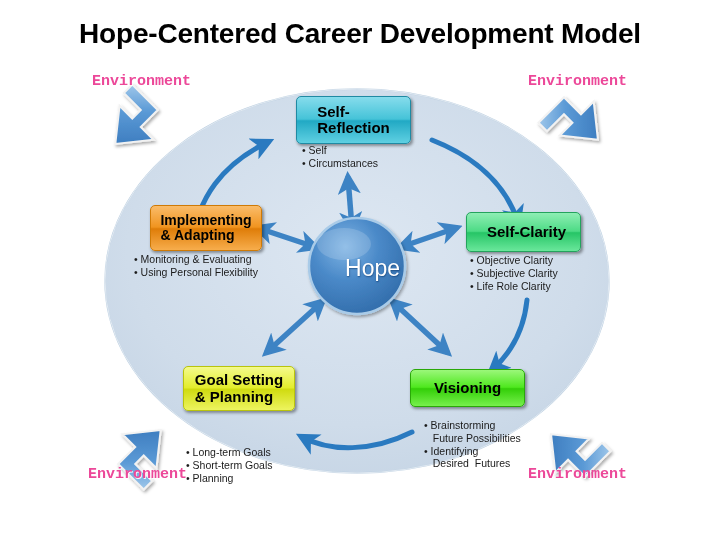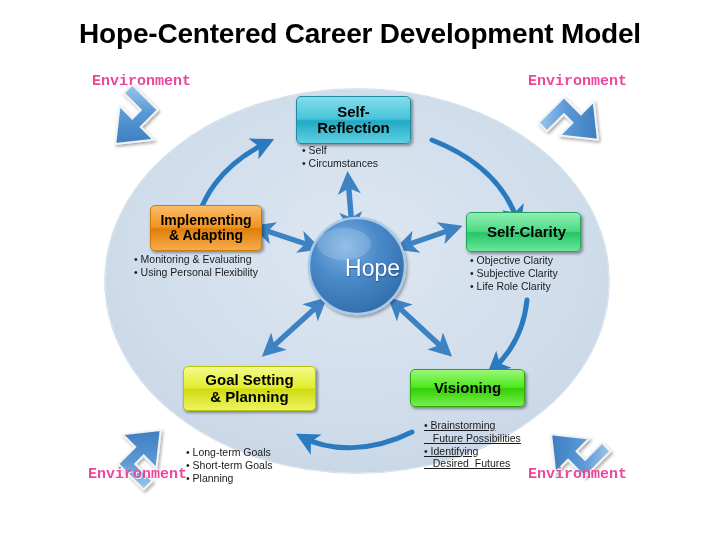--- a/index.html
+++ b/index.html
@@ -37,21 +37,20 @@
     width: 720px;
     height: 540px;
   }
   .node {
     position: absolute;
     box-sizing: border-box;
     border-radius: 5px;
     display: flex;
     align-items: center;
     justify-content: center;
-    text-align: center;
     font-weight: bold;
     color: #000000;
     line-height: 1.08;
     box-shadow: 1.5px 2px 3px rgba(0,0,0,0.38);
   }
   .bullets {
     position: absolute;
     font-size: 10.5px;
     color: #1b1b1b;
     line-height: 1.22;
@@ -171,26 +170,26 @@
   </div>
   <div class="bullets" style="left:470px; top:254px; width:160px;"><span id="b-sc">• Objective Clarity
 • Subjective Clarity
 • Life Role Clarity</span></div>
 
   <div class="node" style="left:410px; top:369px; width:115px; height:38px; font-size:15px;
               background:linear-gradient(180deg,#9bf77a 0%,#4ee81e 48%,#33cf08 52%,#77f04c 100%);
               border:1.5px solid #2aa808;">
     <span style="white-space:pre-line;">Visioning</span>
   </div>
-  <div class="bullets" style="left:424px; top:419px; width:150px;text-decoration:underline;"><span id="b-vi">• Brainstorming
+  <div class="bullets" style="left:424px; top:419px; width:150px;"><span id="b-vi">• Brainstorming
    Future Possibilities
 • Identifying
    Desired  Futures</span></div>
 
-  <div class="node" style="left:183px; top:366px; width:133px; height:45px; font-size:15px;
+  <div class="node" style="left:183px; top:366px; width:112px; height:45px; font-size:15px;
               background:linear-gradient(180deg,#f4fa8c 0%,#e3ed2c 48%,#d0db10 52%,#edf45f 100%);
               border:1.5px solid #b9c40c;">
     <span style="white-space:pre-line;">Goal Setting
 &amp; Planning</span>
   </div>
   <div class="bullets" style="left:186px; top:417px; width:150px;margin-top:29px;"><span id="b-gs">• Long-term Goals
 • Short-term Goals
 • Planning</span></div>
 
   <div class="node" style="left:130px; top:205px; width:112px; height:46px; font-size:14px;

